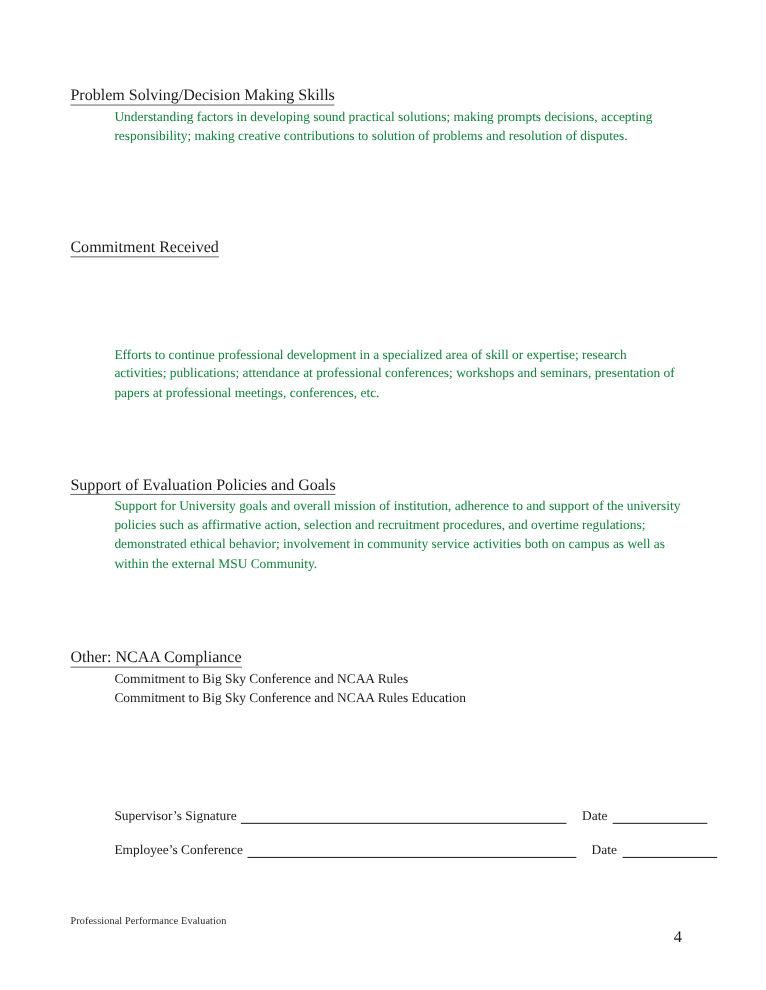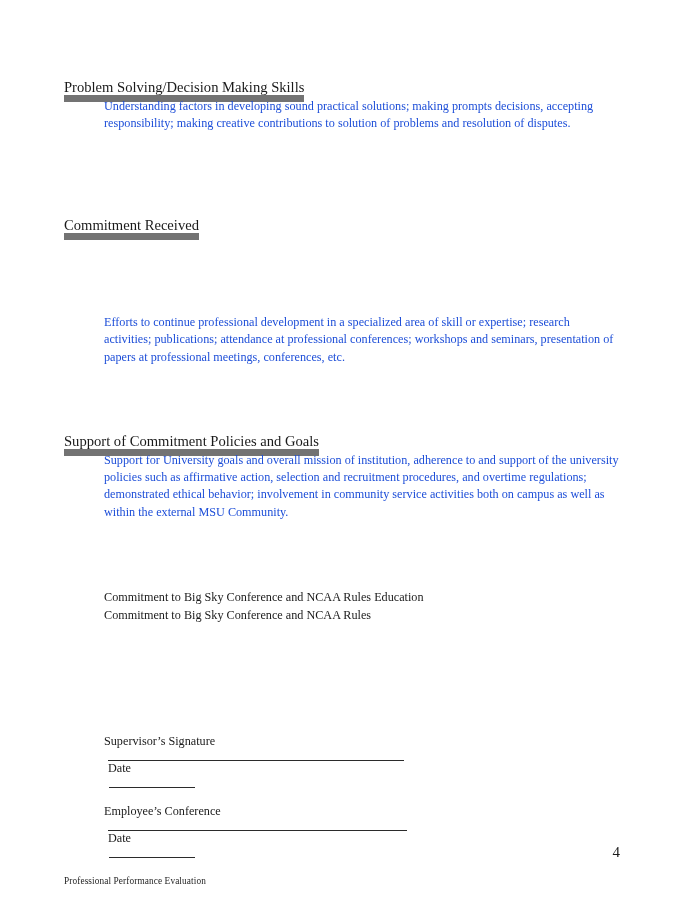--- a/index.html
+++ b/index.html
@@ -35,31 +35,31 @@
 
   .section-heading {
     font-size: 14.6px;
     line-height: 1.28;
     font-weight: normal;
     margin: 0 0 1px 0;
     display: block;
   }
   .section-heading span.h-text {
     display: inline;
-    border-bottom: 7px solid #737373;
+    border-bottom: 1px solid #737373;
     padding-bottom: 0px;
   }
 
   .section-body {
     margin: 0;
     padding-left: 40px;
     font-size: 12.2px;
     line-height: 1.42;
     text-align: left;
-    color: #1d4ed8;
+    color: #15803d;
   }
   .section-body p {
     margin: 0;
   }
   .list-line {
     margin: 0;
     padding-left: 40px;
     font-size: 12.2px;
     line-height: 1.45;
   }
@@ -73,55 +73,53 @@
   
   .sig-block {
     position: absolute;
     left: 104px;
     top: 734px;
     width: 520px;
     font-size: 12.2px;
   }
   .sig-row {
     display: flex;
-    align-items: flex-start;
+    align-items: flex-end;
     white-space: nowrap;
     margin-bottom: 16px;
-    flex-direction: column;
   }
   .sig-label { flex: 0 0 auto; }
   .sig-rule {
     flex: 0 0 auto;
     border-bottom: 1px solid #2b2b2b;
     margin: 0 0 0 4px;
     height: 11px;
   }
   .sig-rule.r1 { width: 296px; }
   .sig-rule.r2 { width: 299px; }
   .date-label {
     flex: 0 0 auto;
-    margin-left: 4px;
+    margin-left: 14px;
   }
   .date-rule {
     flex: 0 0 auto;
     border-bottom: 1px solid #2b2b2b;
     margin-left: 5px;
     height: 11px;
     width: 86px;
   }
 
   
   .footer-text {
     position: absolute;
     left: 64px;
     top: 833px;
     font-size: 9.3px;
     color: #242424;
     letter-spacing: 0.1px;
-    margin-top: 43px;
   }
   .page-number {
     position: absolute;
     right: 76px;
     top: 844px;
     font-size: 15px;
     color: #1a1a1a;
   }
 </style>
 </head>
@@ -148,31 +146,32 @@
 
     <div class="section">
       <div class="section-body">
         <p>Efforts to continue professional development in a specialized area of skill or expertise; research activities; publications; attendance at professional conferences; workshops and seminars, presentation of papers at professional meetings, conferences, etc.</p>
       </div>
     </div>
 
     <div class="gap-3"></div>
 
     <div class="section">
-      <div class="section-heading"><span class="h-text">Support of Commitment Policies and Goals</span></div>
+      <div class="section-heading"><span class="h-text">Support of Evaluation Policies and Goals</span></div>
       <div class="section-body">
         <p>Support for University goals and overall mission of institution, adherence to and support of the university policies such as affirmative action, selection and recruitment procedures, and overtime regulations;  demonstrated ethical behavior; involvement in community service activities both on campus as well as within the external MSU Community.</p>
       </div>
     </div>
 
     <div class="gap-4"></div>
 
     <div class="section">
+      <div class="section-heading"><span class="h-text">Other: NCAA Compliance</span></div>
+      <div class="list-line">Commitment to Big Sky Conference and NCAA Rules</div>
       <div class="list-line">Commitment to Big Sky Conference and NCAA Rules Education</div>
-      <div class="list-line">Commitment to Big Sky Conference and NCAA Rules</div>
     </div>
 
   </div>
 
   <div class="sig-block">
     <div class="sig-row">
       <span class="sig-label">Supervisor’s Signature</span>
       <span class="sig-rule r1"></span>
       <span class="date-label">Date</span>
       <span class="date-rule"></span>

